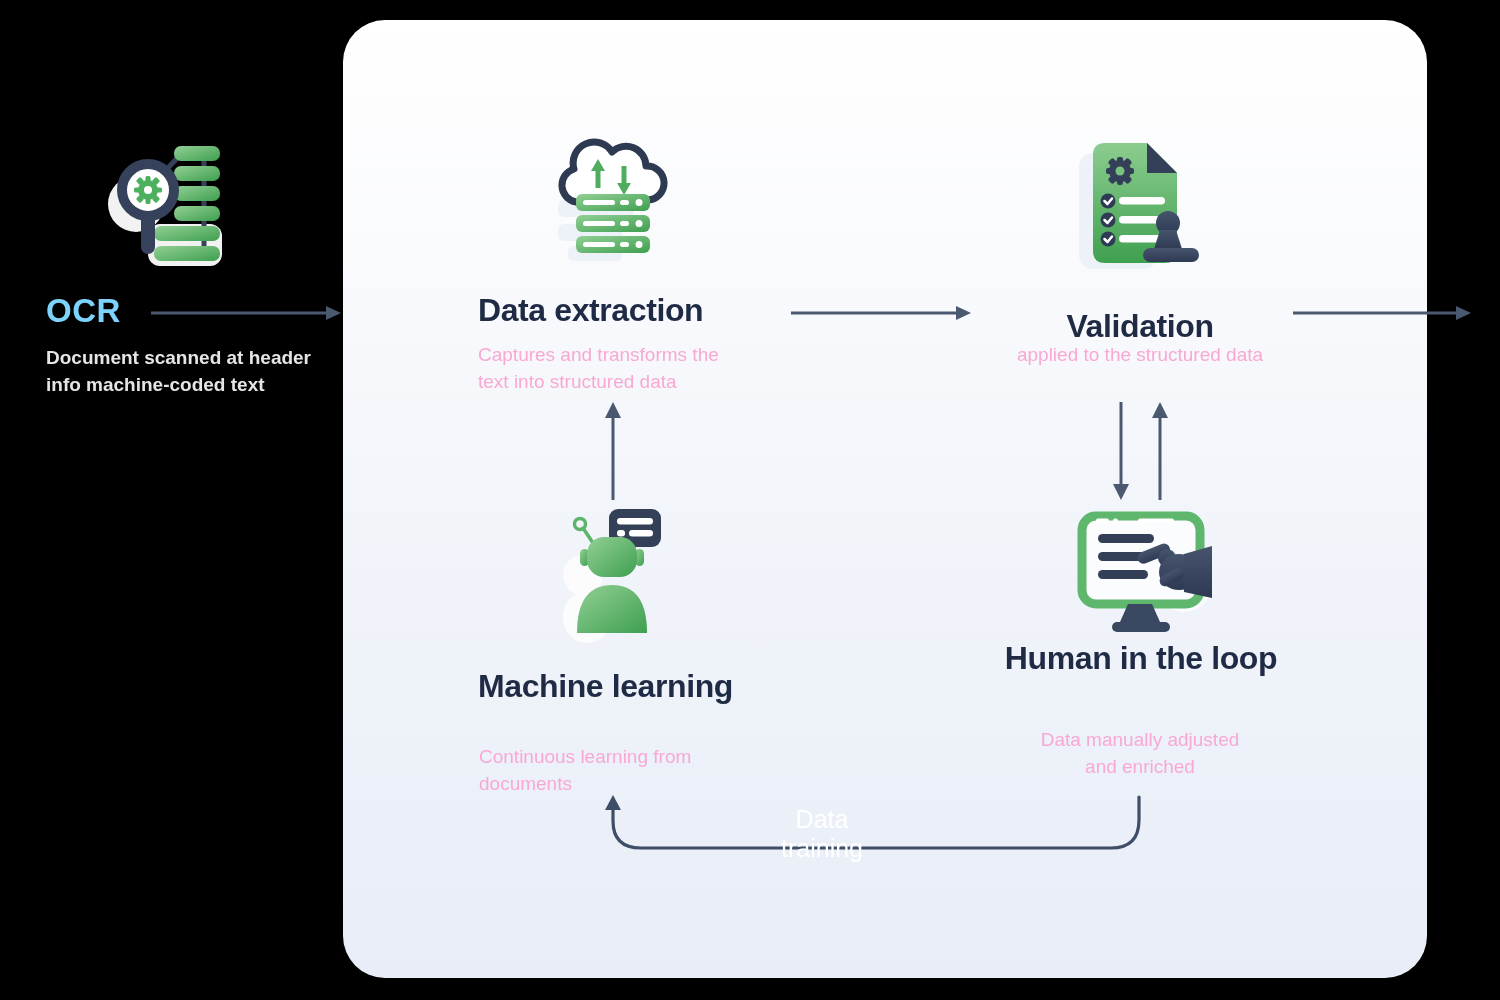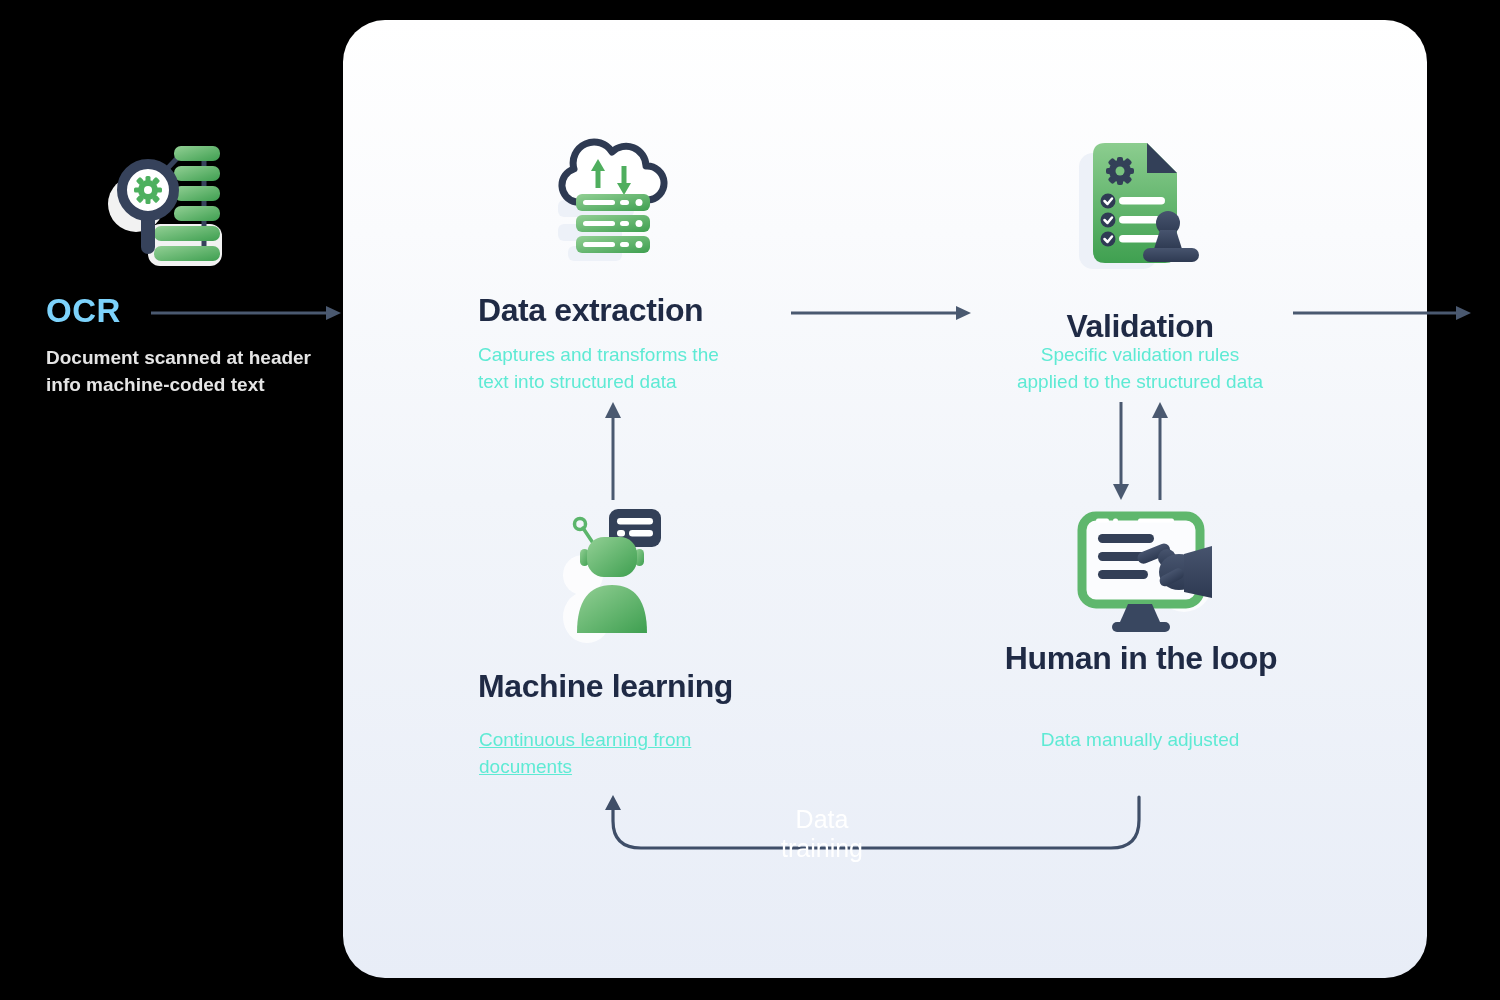--- a/index.html
+++ b/index.html
@@ -16,21 +16,21 @@
     left:343px; top:20px; width:1084px; height:958px;
     border-radius:42px;
     background:linear-gradient(180deg,#ffffff 0%,#fafbfd 22%,#f2f5fa 50%,#e8edf7 100%);
   }
 
   .node-title {
     font-size:32px; font-weight:bold; color:#1f2a45;
     letter-spacing:-0.4px; white-space:nowrap;
   }
   .node-desc {
-    font-size:19px; line-height:26.5px; color:#5eead4;
+    font-size:19px; line-height:26.5px; color:#f9a8d4;
   }
   .node-desc span { display:block; }
   .center { text-align:center; }
 
   .ocr-title { font-size:33px; font-weight:bold; color:#7dd3fc; letter-spacing:0.5px; }
   .ocr-desc  { font-size:19px; line-height:27px; font-weight:bold; color:#e5e5e5; }
   .ocr-desc span { display:block; }
 
   .loop-label { font-size:25px; color:#ffffff; }
 
@@ -178,21 +178,20 @@
       <circle cx="93" cy="88" r="12"></circle>
       <path d="M85 95 H101 L107 114 H79 Z"></path>
       <rect x="68" y="113" width="56" height="14" rx="7"></rect>
     </g>
   </svg>
 </div>
 
 <div class="abs node-title center" style="left:990px; top:308px; width:300px;">Validation</div>
 
 <div class="abs node-desc center" style="left:980px; top:342px; width:320px;">
-  <span>Specific validation rules</span>
   <span>applied to the structured data</span>
 </div>
 
 <svg class="abs" style="left:1292px; top:302px;" width="180" height="22" viewBox="0 0 180 22">
   <line x1="1" y1="11" x2="166" y2="11" stroke="#4a5970" stroke-width="3"></line>
   <polygon points="179,11 164,4 164,18" fill="#4a5970"></polygon>
 </svg>
 
 <svg class="abs" style="left:601px; top:400px;" width="24" height="102" viewBox="0 0 24 102">
   <line x1="12" y1="100" x2="12" y2="16" stroke="#4a5970" stroke-width="3"></line>
@@ -223,21 +222,21 @@
       <rect x="27" y="44" width="9" height="17" rx="4.5"></rect>
       <rect x="82" y="44" width="9" height="17" rx="4.5"></rect>
       <rect x="34" y="32" width="50" height="40" rx="17"></rect>
       <path d="M24 128 Q24 80 59 80 Q94 80 94 128 Z"></path>
     </g>
   </svg>
 </div>
 
 <div class="abs node-title" style="left:478px; top:668px;text-align:center;">Machine learning</div>
 
-<div class="abs node-desc" style="left:479px; top:727px;text-decoration:underline;">
+<div class="abs node-desc" style="left:479px; top:744px;">
   <span>Continuous learning from</span>
   <span>documents</span>
 </div>
 
 <div class="abs" style="left:1072px; top:508px; width:140px; height:135px;">
   <svg viewBox="0 0 140 135" width="140" height="135">
     <circle cx="112" cy="76" r="28" fill="#ffffff" opacity="0.7"></circle>
     <rect x="10" y="8" width="118" height="88" rx="14" fill="#fbfcfe" stroke="#5fb76d" stroke-width="9"></rect>
     <g fill="#ffffff">
       <rect x="24" y="10.5" width="13" height="4" rx="2"></rect>
@@ -258,20 +257,21 @@
     </g>
     <path d="M56 96 H80 L88 114 H48 Z" fill="#394760"></path>
     <rect x="40" y="114" width="58" height="10" rx="5" fill="#394760"></rect>
   </svg>
 </div>
 
 <div class="abs node-title center" style="left:985px; top:640px; width:312px;">Human in the loop</div>
 
 <div class="abs node-desc center" style="left:990px; top:727px; width:300px;">
   <span>Data manually adjusted</span>
+  <span>and enriched</span>
 </div>
 
 <svg class="abs" style="left:598px; top:791px;" width="560" height="70" viewBox="0 0 560 70">
   <path d="M541 6 L541 29 Q541 57 513 57 L43 57 Q15 57 15 30 L15 18" fill="none" stroke="#3f4e68" stroke-width="3.2" stroke-linecap="round"></path>
   <polygon points="15,4 7,19 23,19" fill="#3f4e68"></polygon>
 </svg>
 
 <div class="abs loop-label center" style="left:757px; top:805px; width:130px;">Data training</div>
 
 </body></html>

